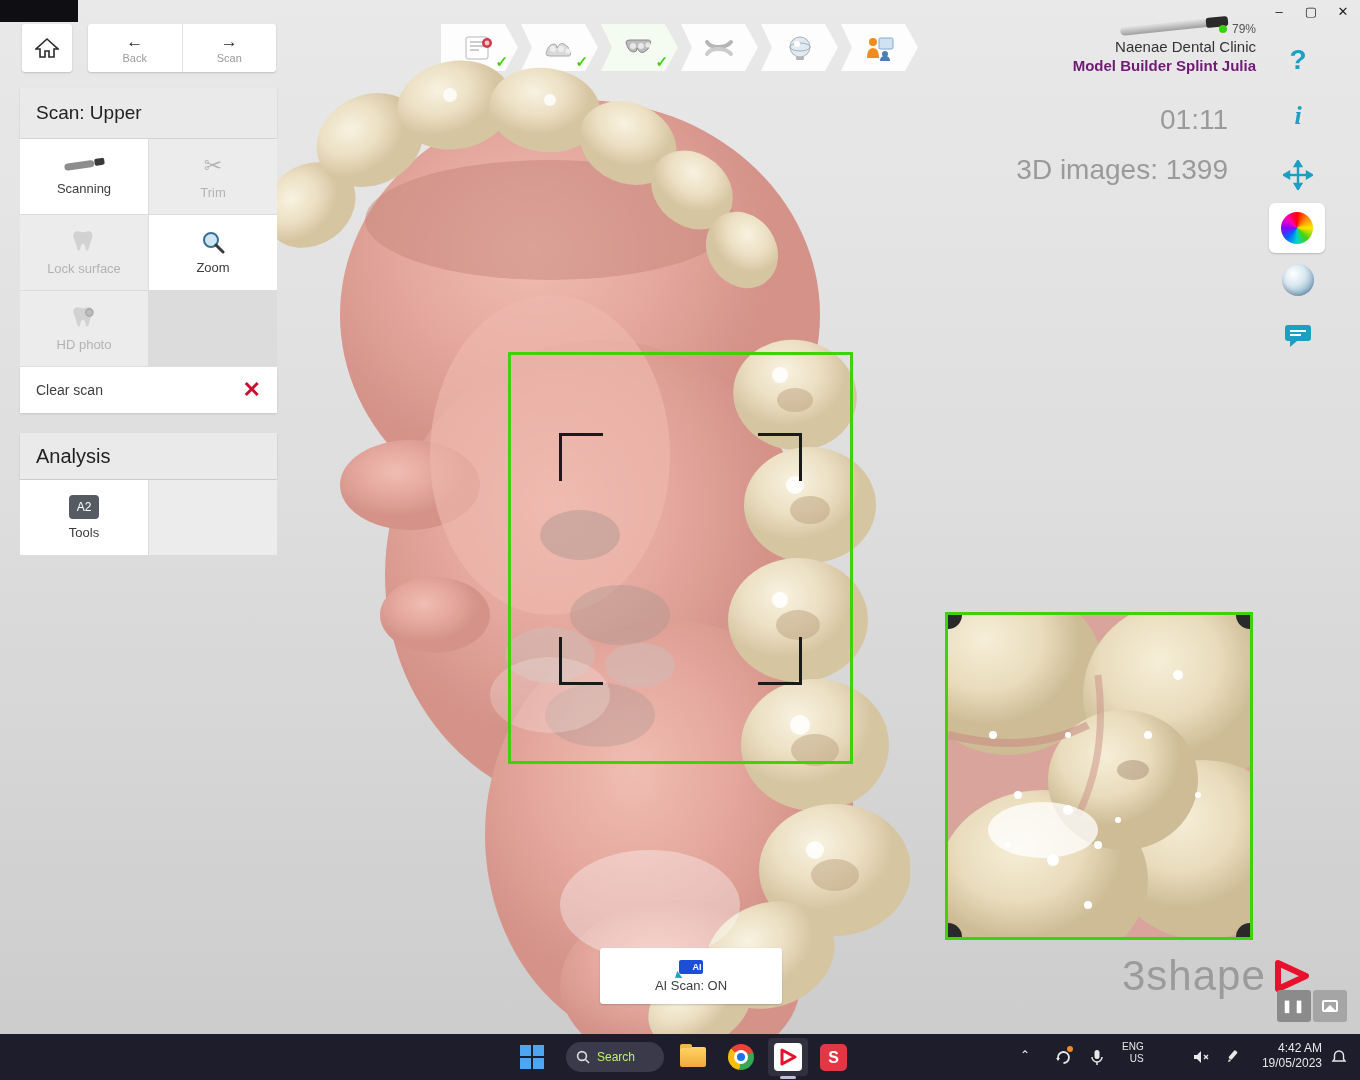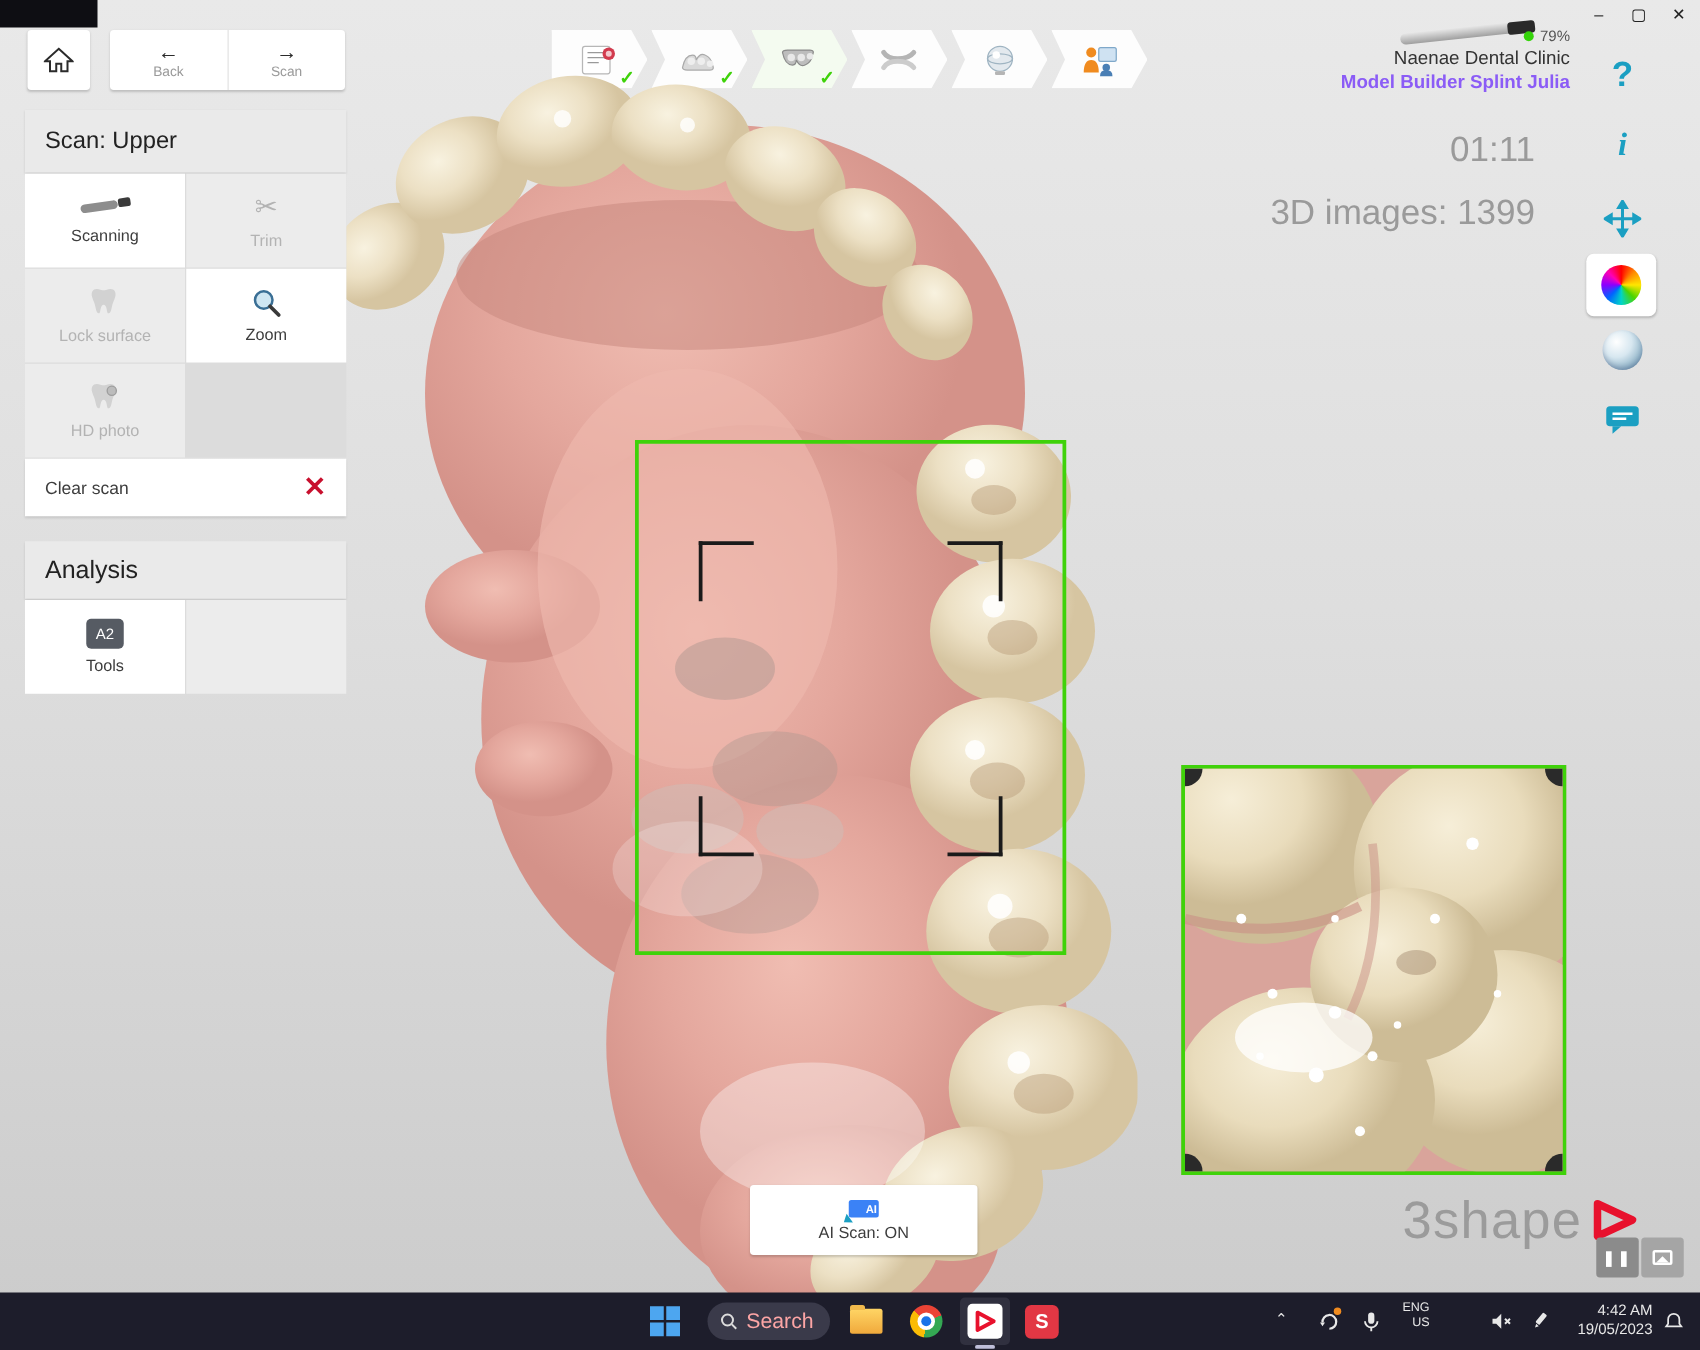--- a/index.html
+++ b/index.html
@@ -39,21 +39,21 @@
 
   
   .wand { left:1120px; top:16px; width:112px; height:18px; }
   .wand-body { position:absolute; left:0; top:6px; width:96px; height:9px; border-radius:5px;
     background:linear-gradient(180deg,#e8e8e8,#9f9f9f); transform:rotate(-6deg); }
   .wand-tip { position:absolute; right:4px; top:1px; width:22px; height:10px; border-radius:3px; background:#2a2a2a; transform:rotate(-6deg); }
   .case-info { right:104px; top:22px; text-align:right; }
   .battery-row { display:flex; justify-content:flex-end; align-items:center; gap:5px; font-size:12px; color:#555; }
   .battery-dot { width:8px; height:8px; border-radius:50%; background:#35d40a; }
   .clinic-name { font-size:15px; color:#333; margin-top:2px; }
-  .case-name { font-size:15px; font-weight:bold; color:#8b5cf6; margin-top:2px; }
+  .case-name { font-size:15px; font-weight:bold; color:#701a75; margin-top:2px; }
 
   .stat-timer  { right:132px; top:104px; font-size:28px; color:#9a9a9a; }
   .stat-images { right:132px; top:154px; font-size:28px; color:#9a9a9a; }
 
   
   .rail-item { left:1278px; width:40px; height:40px; display:flex; align-items:center; justify-content:center; }
   .rail-help { top:40px;  font-size:28px; font-weight:bold; color:#1b9fc2; }
   .rail-info { top:96px;  font-size:26px; font-weight:bold; font-style:italic; font-family:"Liberation Serif",serif; color:#1b9fc2; }
   .rail-move { top:155px; }
   .rail-wheel-card { left:1269px; top:203px; width:56px; height:50px; background:#fff; border-radius:6px; box-shadow:0 1px 2px rgba(0,0,0,.2);
@@ -92,21 +92,21 @@
   
   .model-svg { left:250px; top:55px; }
   .scan-box { left:508px; top:352px; width:345px; height:412px; border:3px solid #3fd20a; }
   .bracket { position:absolute; width:44px; height:48px; }
   .bk-tl { left:48px;  top:78px;  border-left:3px solid #1a1a1a; border-top:3px solid #1a1a1a; }
   .bk-tr { right:48px; top:78px;  border-right:3px solid #1a1a1a; border-top:3px solid #1a1a1a; }
   .bk-bl { left:48px;  top:282px; border-left:3px solid #1a1a1a; border-bottom:3px solid #1a1a1a; }
   .bk-br { right:48px; top:282px; border-right:3px solid #1a1a1a; border-bottom:3px solid #1a1a1a; }
 
   .ai-btn { left:600px; top:948px; width:182px; height:56px; display:flex; flex-direction:column; align-items:center; justify-content:center; gap:4px; cursor:pointer; }
-  .ai-chip { width:24px; height:14px; background:#3b82f6; border-radius:2px; color:#fff; font-size:9px; font-weight:bold;
+  .ai-chip { width:24px; height:14px; background:#1d4ed8; border-radius:2px; color:#fff; font-size:9px; font-weight:bold;
      display:flex; align-items:center; justify-content:center; position:relative;padding-left:12px; }
   .ai-chip::after { content:""; position:absolute; left:-3px; bottom:-5px; border-left:7px solid #1b9fc2; border-top:5px solid transparent; border-bottom:2px solid transparent; transform:rotate(18deg); }
   .ai-lbl { font-size:13px; color:#3d3d3d; }
 
   .preview { left:945px; top:612px; width:308px; height:328px; border:3px solid #3fd20a; background:#d9a49b; }
 
   .logo { left:1122px; top:952px; display:flex; align-items:center; gap:6px; }
   .logo-text { font-size:42px; color:#9b9b9b; letter-spacing:1px; }
   .media-ctrl { left:1277px; top:990px; display:flex; gap:2px; }
   .media-btn { width:34px; height:32px; border-radius:3px; display:flex; align-items:center; justify-content:center; cursor:pointer; }
@@ -115,21 +115,21 @@
   .photo-glyph { width:16px; height:12px; border:2px solid #fff; border-radius:2px; position:relative; }
   .photo-glyph::after { content:""; position:absolute; left:1px; bottom:0; border-left:5px solid transparent; border-right:5px solid transparent; border-bottom:5px solid #fff; }
 
   
   .taskbar { left:0; bottom:0; width:1360px; height:46px; background:#1d1d2b; }
   .tb { position:absolute; }
   .start-grid { left:520px; top:11px; width:24px; height:24px; display:grid; grid-template-columns:11px 11px; grid-template-rows:11px 11px; gap:2px; cursor:pointer; }
   .start-grid div { background:#4da6f0; }
   .search-pill { left:566px; top:8px; width:98px; height:30px; background:#3a3a4a; border-radius:15px;
      display:flex; align-items:center; gap:7px; padding-left:10px; cursor:pointer; }
-  .search-txt { color:#fca5a5; font-size:17px; }
+  .search-txt { color:#bef264; font-size:12px; }
   .tb-folder { left:680px; top:13px; width:26px; height:20px; background:linear-gradient(180deg,#ffd565,#f0a93c); border-radius:2px; position:absolute; cursor:pointer; }
   .tb-folder::before { content:""; position:absolute; left:0; top:-3px; width:12px; height:4px; background:#f0b94c; border-radius:2px 2px 0 0; }
   .chrome { left:728px; top:10px; width:26px; height:26px; border-radius:50%;
      background:conic-gradient(from -50deg,#ea4335 0 33%,#34a853 0 66%,#fbbc05 0 100%); position:absolute; cursor:pointer; }
   .chrome::after { content:""; position:absolute; left:6px; top:6px; width:14px; height:14px; border-radius:50%; background:#fff; }
   .chrome::before { content:""; position:absolute; left:9px; top:9px; width:8px; height:8px; border-radius:50%; background:#1a73e8; z-index:2; }
   .app-3shape { left:768px; top:4px; width:40px; height:38px; background:#30303f; border-radius:4px;
      display:flex; align-items:center; justify-content:center; cursor:pointer; }
   .app-3shape-icon { width:28px; height:28px; background:#fff; border-radius:4px; display:flex; align-items:center; justify-content:center; }
   .app-underline { position:absolute; left:780px; bottom:1px; width:16px; height:3px; border-radius:2px; background:#bfbfda; }

